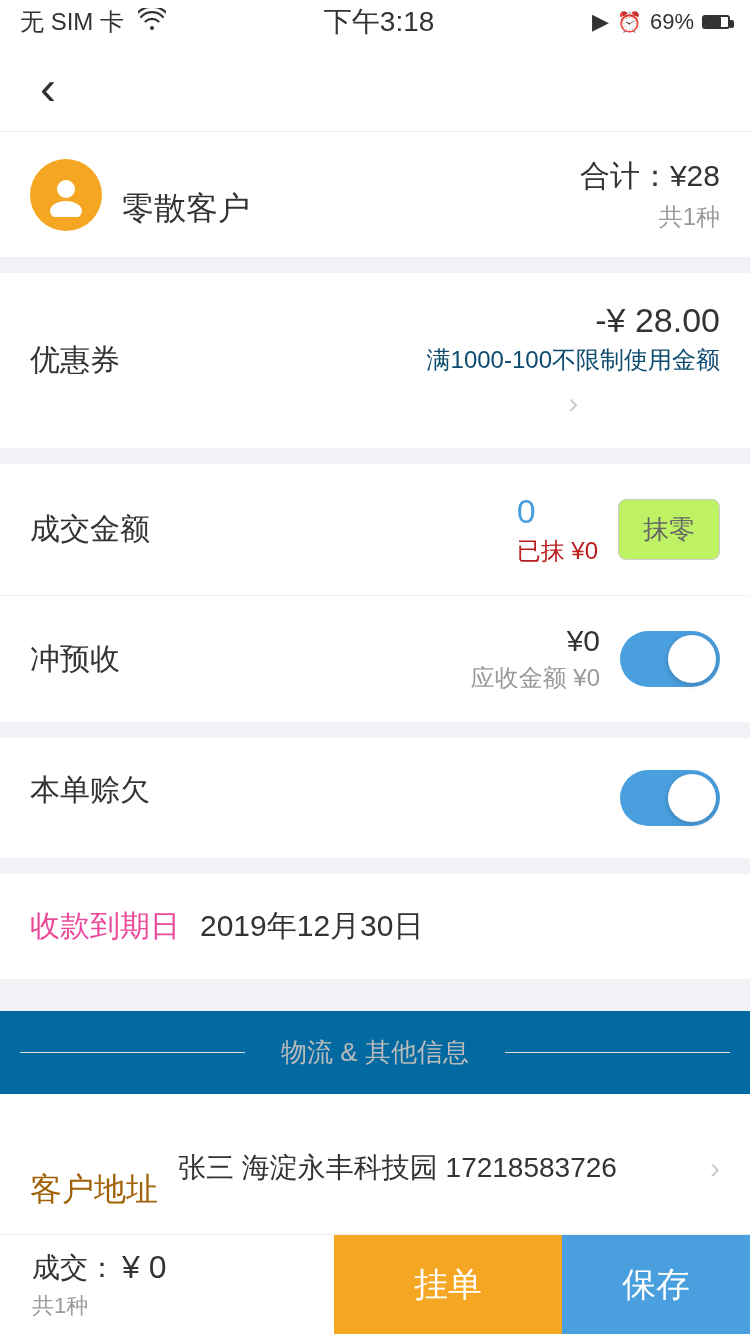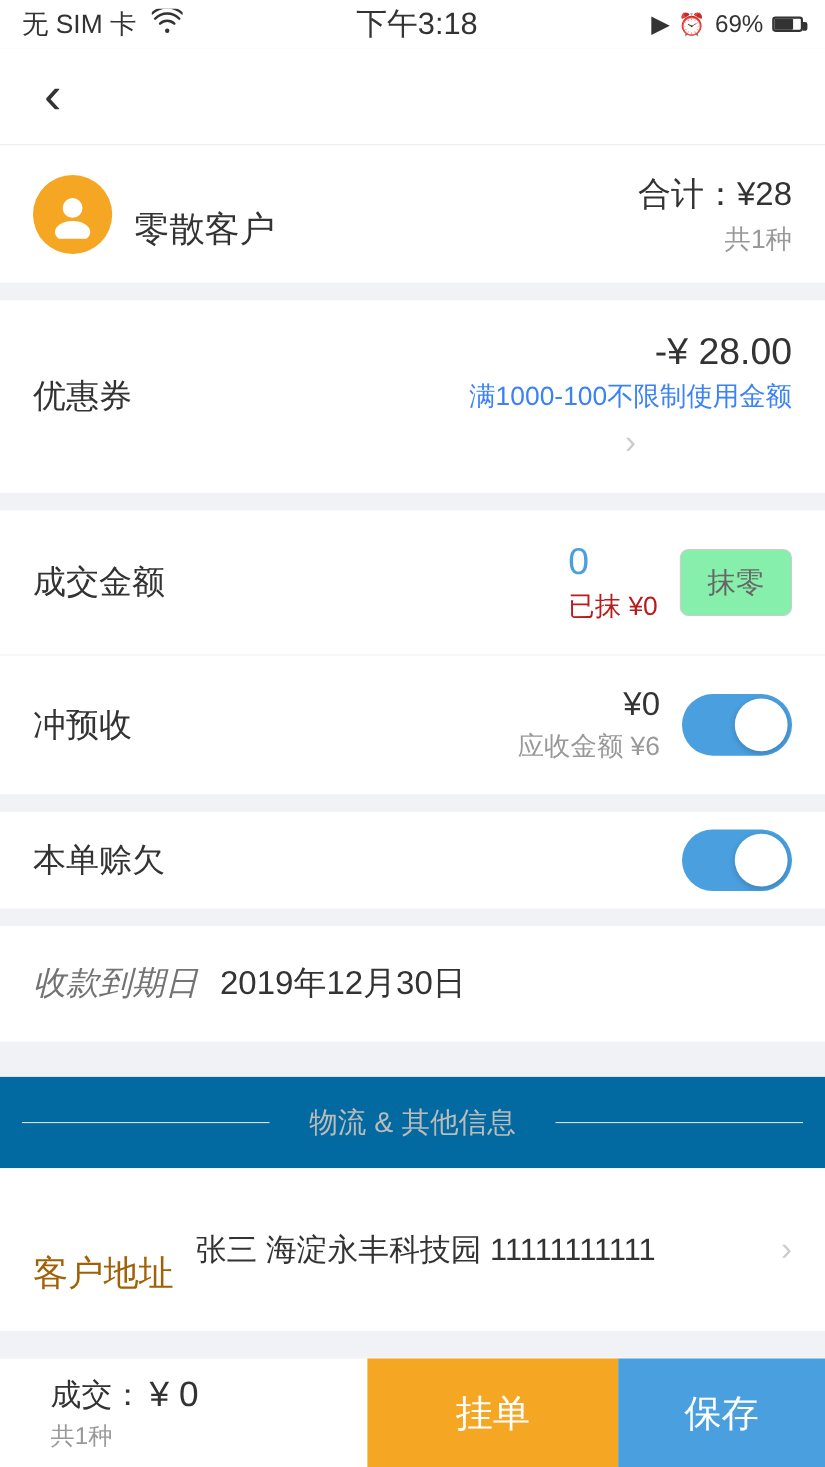--- a/index.html
+++ b/index.html
@@ -81,21 +81,21 @@
     .coupon-row {
       display: flex;
       align-items: center;
       justify-content: space-between;
       padding: 28px 30px;
     }
     .coupon-label { font-size: 30px; color: #333; }
     .coupon-right { display: flex; align-items: center; gap: 10px; flex-direction: column; }
     .coupon-right-text { text-align: right; }
     .coupon-discount { font-size: 34px; color: #333; font-weight: 500; }
-    .coupon-desc { font-size: 24px; color: #3b82f6; margin-top: 4px; }
+    .coupon-desc { font-size: 24px; color: #0c4a6e; margin-top: 4px; }
     .chevron-icon { color: #ccc; font-size: 30px; }
 
     
     .deal-section {
       background: #fff;
       margin-bottom: 16px;
     }
     .deal-row {
       display: flex;
       align-items: center;
@@ -109,21 +109,21 @@
     .deal-amount { font-size: 34px; color: #4a9fdf; }
     .deal-sub { font-size: 24px; color: #b91c1c; text-align: left; margin-top: 4px; }
 
     
     .round-btn {
       border: 1.5px solid #ccc;
       border-radius: 8px;
       padding: 12px 24px;
       font-size: 26px;
       color: #666;
-      background: #86efac;
+      background: #bef264;
       cursor: pointer;
       white-space: nowrap;
     }
 
     
     .toggle {
       width: 100px;
       height: 56px;
       border-radius: 28px;
       background: #4a9fdf;
@@ -148,37 +148,37 @@
     .prepay-amount { font-size: 30px; color: #333; }
     .prepay-receivable { font-size: 24px; color: #999; }
 
     
     .debt-section {
       background: #fff;
       margin-bottom: 16px;
     }
     .debt-row {
       display: flex;
-      align-items: center;
-      justify-content: space-between;
-      padding: 16px 30px;
+      align-items: flex-start;
+      justify-content: space-between;
+      padding: 32px 30px;
     }
 
     
     .due-section {
       background: #fff;
       margin-bottom: 16px;
       padding: 32px 30px;
       font-size: 30px;
       color: #333;
       display: flex;
       align-items: center;
       gap: 20px;
     }
-    .due-label { color: #737373; font-style: italic; }
+    .due-label { color: #ec4899; }
     .due-date { color: #333; }
 
     
     .divider-section {
       background: #f0f2f5;
       height: 16px;
     }
 
     
     .logistics-section {
@@ -218,21 +218,21 @@
       height: 100px;
       display: flex;
       background: #fff;
       border-top: 1px solid #eee;
     }
     .bottom-info {
       flex: 1;
       display: flex;
       flex-direction: column;
       justify-content: center;
-      padding: 0 46px;
+      padding: 0 32px;
     }
     .bottom-deal { font-size: 28px; color: #333; display: flex; align-items: center; gap: 6px; }
     .bottom-deal-amount { font-size: 32px; color: #333; font-weight: 500; }
     .bottom-count { font-size: 22px; color: #999; margin-top: 4px; }
     .btn-hang {
       width: 228px;
       background: #f5a623;
       color: #fff;
       font-size: 34px;
       display: flex;
@@ -330,21 +330,21 @@
       </div>
       <button class="round-btn">抹零</button>
     </div>
   </div>
 
   <div class="deal-row">
     <span class="row-label">冲预收</span>
     <div style="display:flex;align-items:center;gap:20px;">
       <div class="prepay-right">
         <span class="prepay-amount">¥0</span>
-        <span class="prepay-receivable">应收金额 ¥6</span>
+        <span class="prepay-receivable">应收金额 ¥0</span>
       </div>
       <div class="toggle"></div>
     </div>
   </div>
 </div>
 
 <div class="debt-section">
   <div class="debt-row">
     <span class="row-label">本单赊欠</span>
     <div class="toggle"></div>
@@ -360,21 +360,21 @@
 
 <div class="logistics-section">
   <div class="logistics-line"></div>
   <span>物流 &amp; 其他信息</span>
   <div class="logistics-line"></div>
 </div>
 
 <div class="address-section">
   <div class="address-row">
     <span class="address-label">客户地址</span>
-    <span class="address-value">张三 海淀永丰科技园 11111111111</span>
+    <span class="address-value">张三 海淀永丰科技园 17218583726</span>
     <span class="address-chevron">›</span>
   </div>
 </div>
 
 <div class="spacer"></div>
 
 <div class="bottom-bar">
   <div class="bottom-info">
     <div class="bottom-deal">
       <span>成交：</span>

